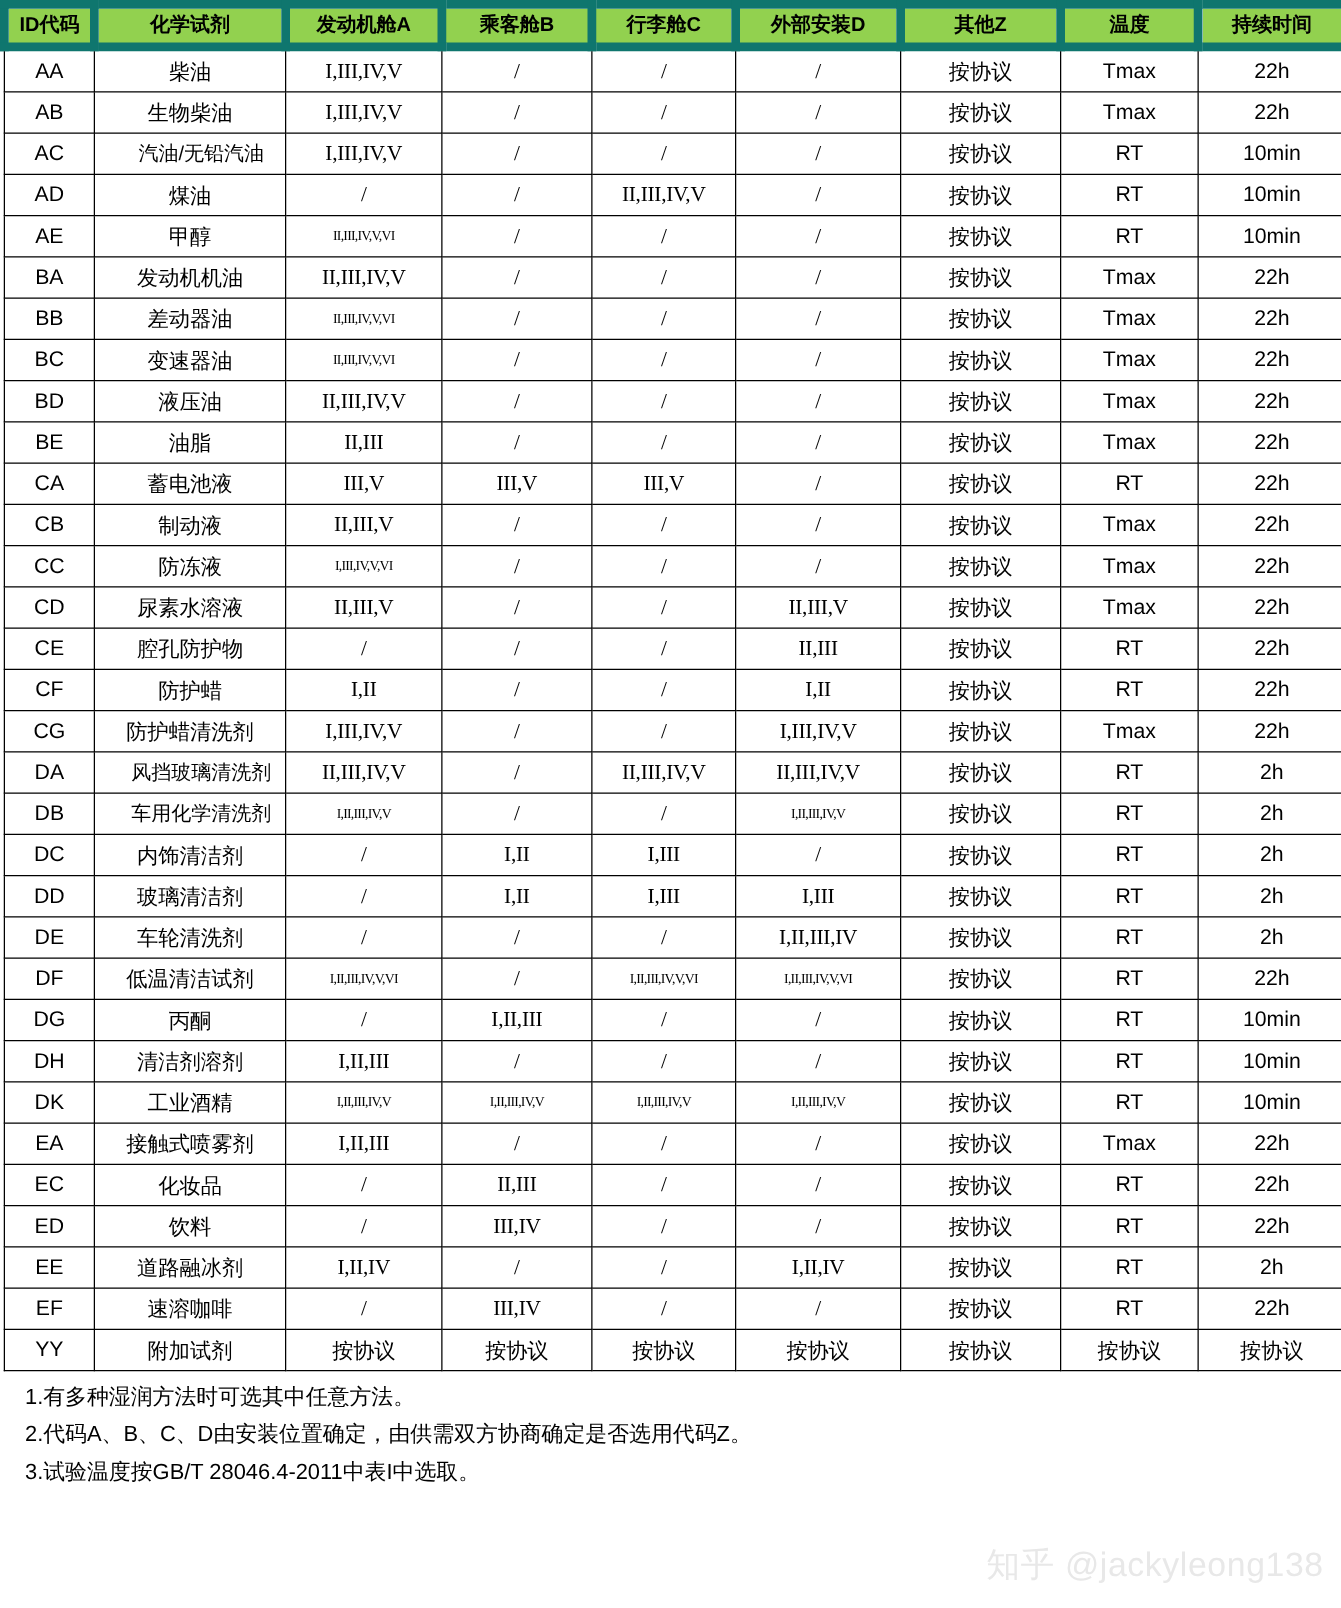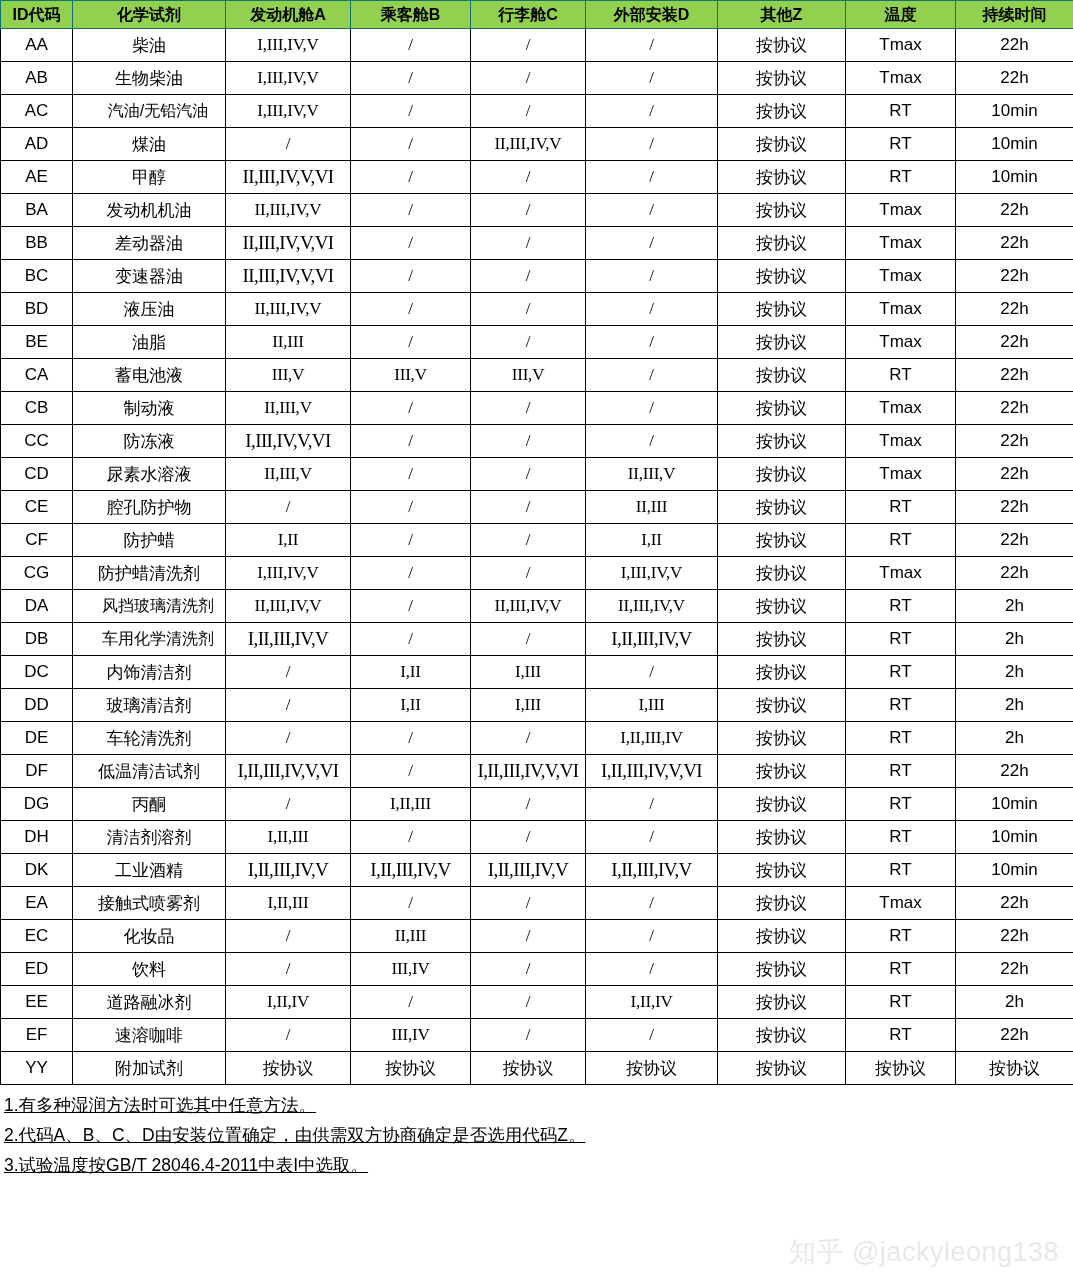--- a/index.html
+++ b/index.html
@@ -39,63 +39,62 @@
 
   table.grid th {
     background: #92d14f;
     color: #000;
     font-weight: bold;
     font-size: 16px;
     height: 27px;
     line-height: 27px;
     padding: 0 2px;
     text-align: center;
-    border: 1px solid #0f766e;
+    border: 7px solid #0f766e;
     white-space: nowrap;
     overflow: hidden;
   }
   table.grid td {
     border: 1px solid #000;
     height: 32px;
     padding: 0 2px;
     text-align: center;
     vertical-align: middle;
     font-size: 17px;
     white-space: nowrap;
     overflow: hidden;
     background: #ffffff;
   }
   td.roman {
     font-family: "Liberation Serif", "DejaVu Serif", serif;
     font-size: 17px;
     letter-spacing: -0.2px;
   }
   td.roman.tight {
-    font-size: 19px;
+    font-size: 11px;
     letter-spacing: -0.6px;
   }
   td.code {
     font-size: 17px;
   }
   td.name {
     font-size: 17px;
   }
   td.name.sm {
     font-size: 16px;
     padding-left: 20px;
   }
   td.misc, td.temp, td.dur {
     font-size: 17px;
   }
 
   .notes {
-    padding: 5px 4px 0 4px;
+    padding: 5px 4px 0 20px;
     width: 981px;
     box-sizing: border-box;
-    text-decoration: underline;
   }
   .note-line {
     font-size: 17.5px;
     line-height: 30px;
     color: #000;
     white-space: nowrap;
     font-family: "Liberation Sans", "DejaVu Sans", sans-serif;
   }
   .watermark {
     position: absolute;

